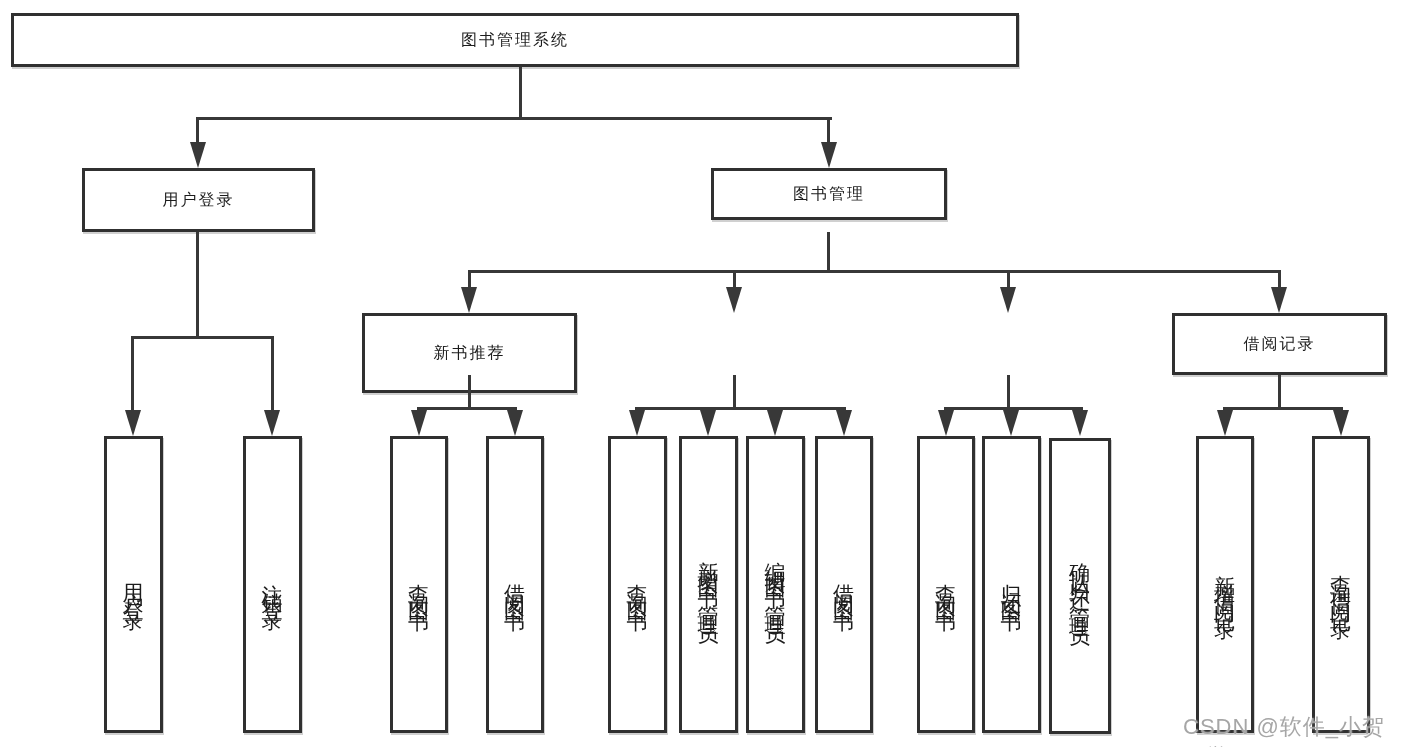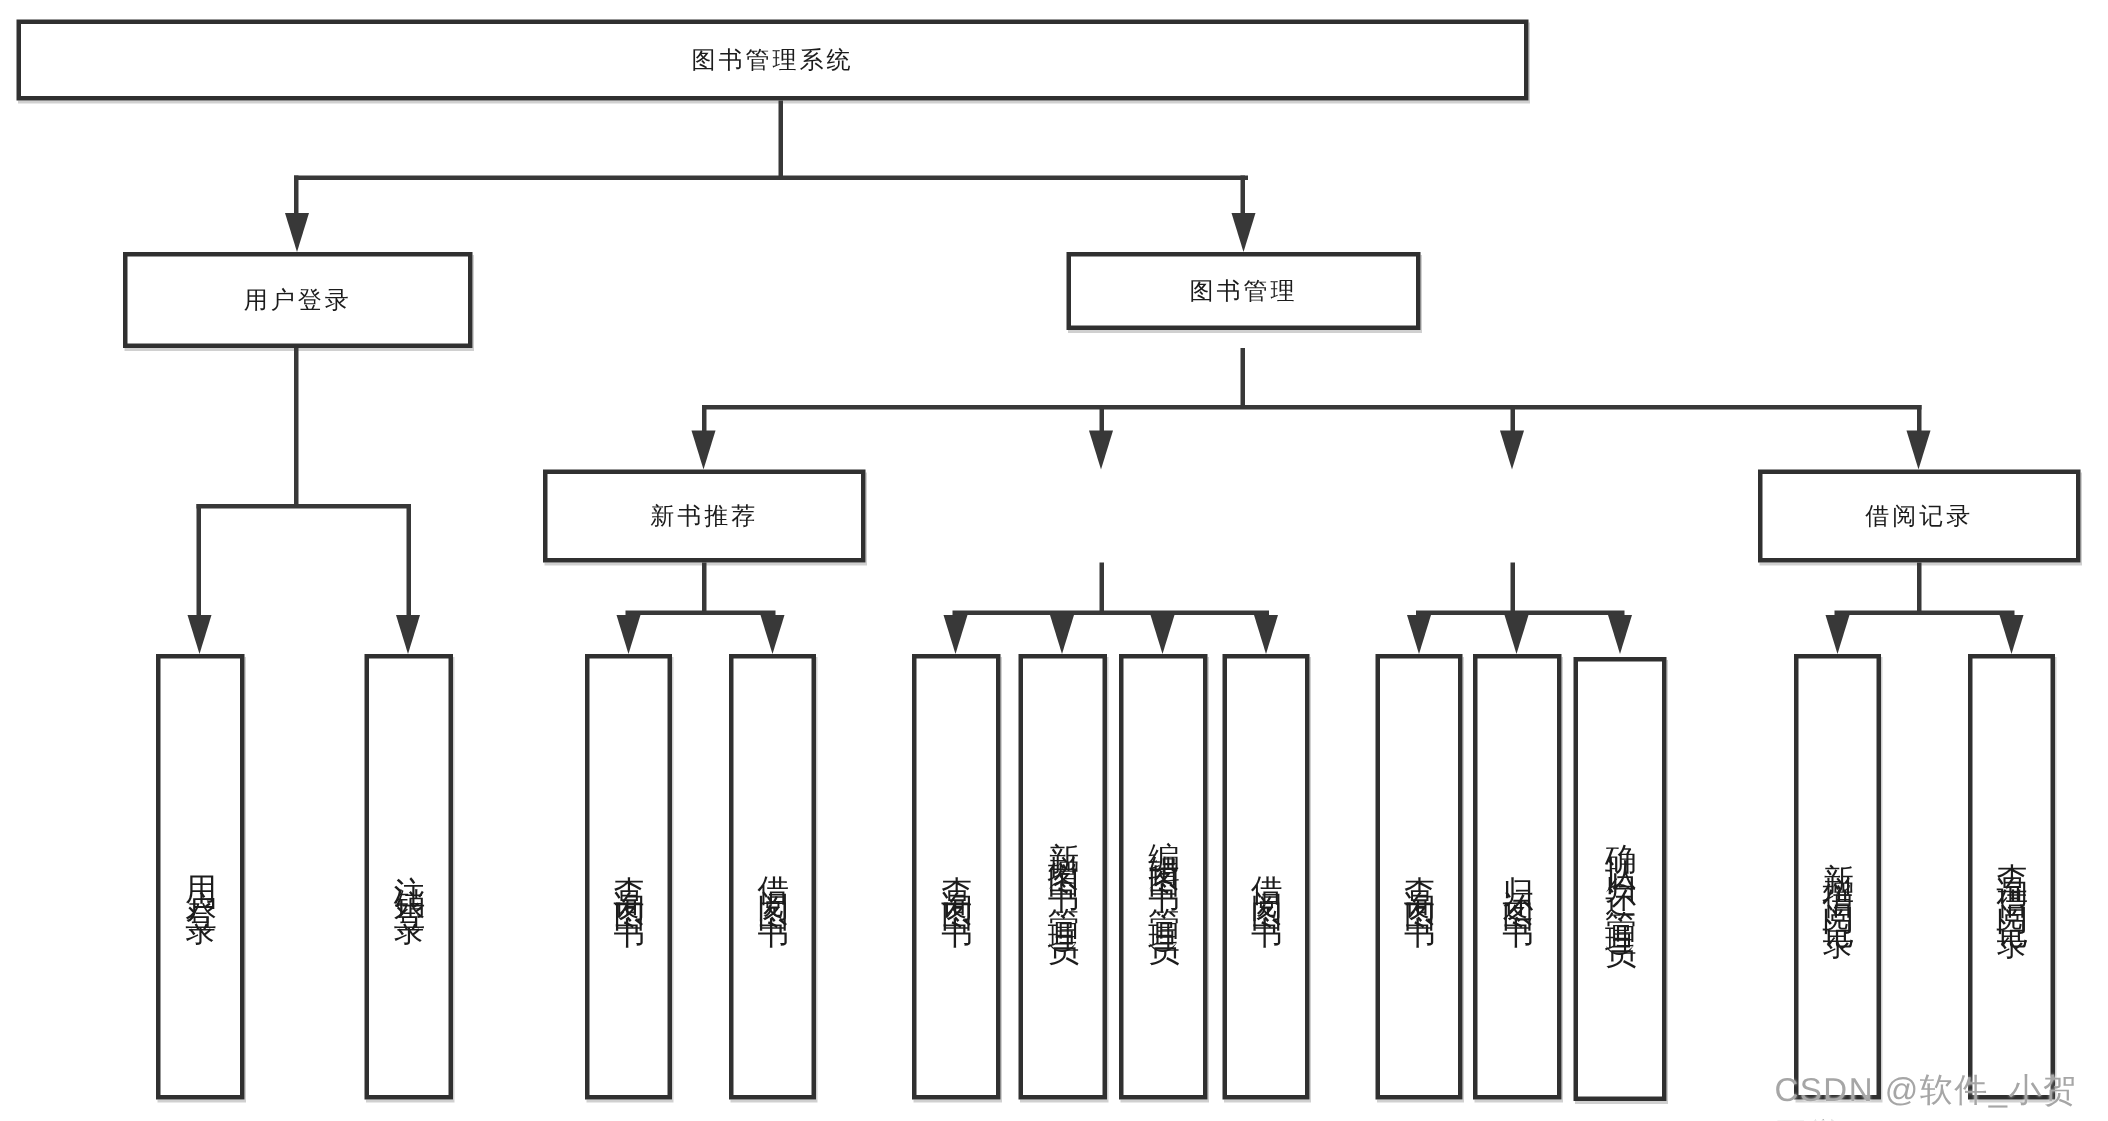--- a/index.html
+++ b/index.html
@@ -66,21 +66,21 @@
   <div class="line" style="left:468px; top:270px; width:813px; height:3px;"></div>
   <div class="line" style="left:468px; top:270px; width:3px; height:20px;"></div>
   <div class="arrow" style="left:461px; top:287px;"></div>
   <div class="line" style="left:733px; top:270px; width:3px; height:20px;"></div>
   <div class="arrow" style="left:726px; top:287px;"></div>
   <div class="line" style="left:1007px; top:270px; width:3px; height:20px;"></div>
   <div class="arrow" style="left:1000px; top:287px;"></div>
   <div class="line" style="left:1278px; top:270px; width:3px; height:20px;"></div>
   <div class="arrow" style="left:1271px; top:287px;"></div>
 
-  <div class="node hbox" style="left:362px; top:313px; width:215px; height:62px;">
+  <div class="node hbox" style="left:362px; top:313px; width:215px; height:80px;">
     <span>新书推荐</span>
   </div>
   <div class="node hbox" style="left:1172px; top:313px; width:215px; height:62px;">
     <span>借阅记录</span>
   </div>
 
   <div class="line" style="left:468px; top:375px; width:3px; height:34px;"></div>
   <div class="line" style="left:417px; top:407px; width:100px; height:3px;"></div>
   <div class="arrow" style="left:411px; top:410px;"></div>
   <div class="arrow" style="left:507px; top:410px;"></div>

